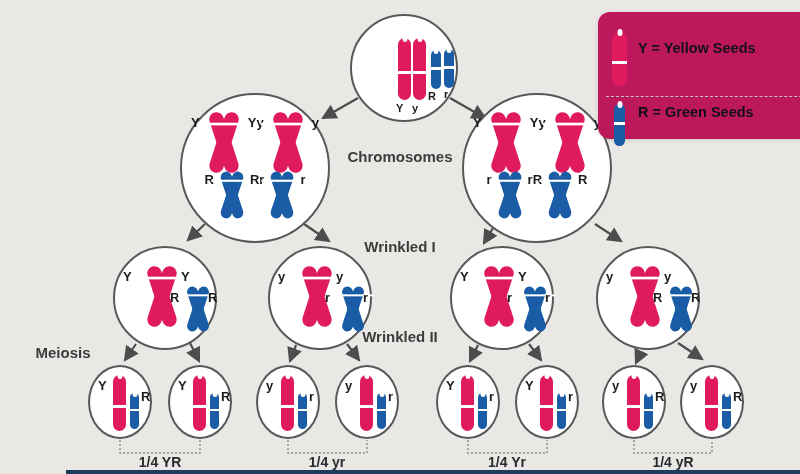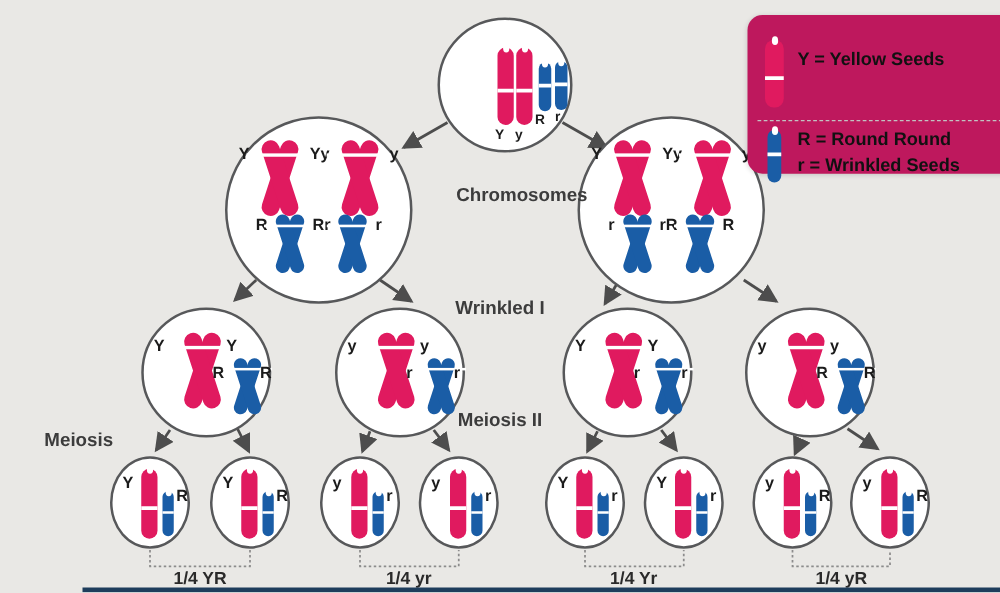--- a/index.html
+++ b/index.html
@@ -301,39 +301,38 @@
   </div>
   <div class="cell" style="left:680px;top:365px;width:64px;height:74px;">
     <div class="cell-inner">
       <span class="al abs" style="left:8px;top:12px;">y</span>
       <div class="rod pink abs" style="left:23px;top:8px;width:13px;height:56px;"></div>
       <div class="rod blue abs" style="left:40px;top:26px;width:9px;height:36px;"></div>
       <span class="al abs" style="left:51px;top:23px;">R</span>
     </div>
   </div>
 
-  <div class="stage" style="left:330px;top:148px;width:140px;text-align:right;">
+  <div class="stage" style="left:330px;top:148px;width:140px;">
     <div>Chromosomes</div>
   </div>
   <div class="stage" style="left:330px;top:238px;width:140px;">Wrinkled I</div>
-  <div class="stage" style="left:330px;top:328px;width:140px;">Meiosis II</div>
+  <div class="stage" style="left:330px;top:328px;width:140px;">Wrinkled II</div>
   <div class="stage" style="left:20px;top:344px;width:86px;">Meiosis</div>
 
   <div class="fraction" style="left:110px;top:454px;">1/4 YR</div>
   <div class="fraction" style="left:277px;top:454px;">1/4 yr</div>
   <div class="fraction" style="left:457px;top:454px;">1/4 Yr</div>
   <div class="fraction" style="left:623px;top:454px;">1/4 yR</div>
 
   <div class="legend">
     <div class="rod pink" style="left:14px;top:20px;width:15px;height:54px;"></div>
     <div class="ltext" style="left:40px;top:26px;">
       <div>Y = Yellow Seeds</div>
     </div>
     <div class="divider"></div>
     <div class="rod blue" style="left:16px;top:92px;width:11px;height:42px;"></div>
     <div class="ltext" style="left:40px;top:90px;">
-      <div>R = Round Round</div>
-      <div>r = Wrinkled Seeds</div>
+      <div>R = Green Seeds</div>
     </div>
   </div>
 
   <div class="bottom-bar" style="background: rgb(30, 61, 92);"></div>
 </div>
 
 </body></html>

